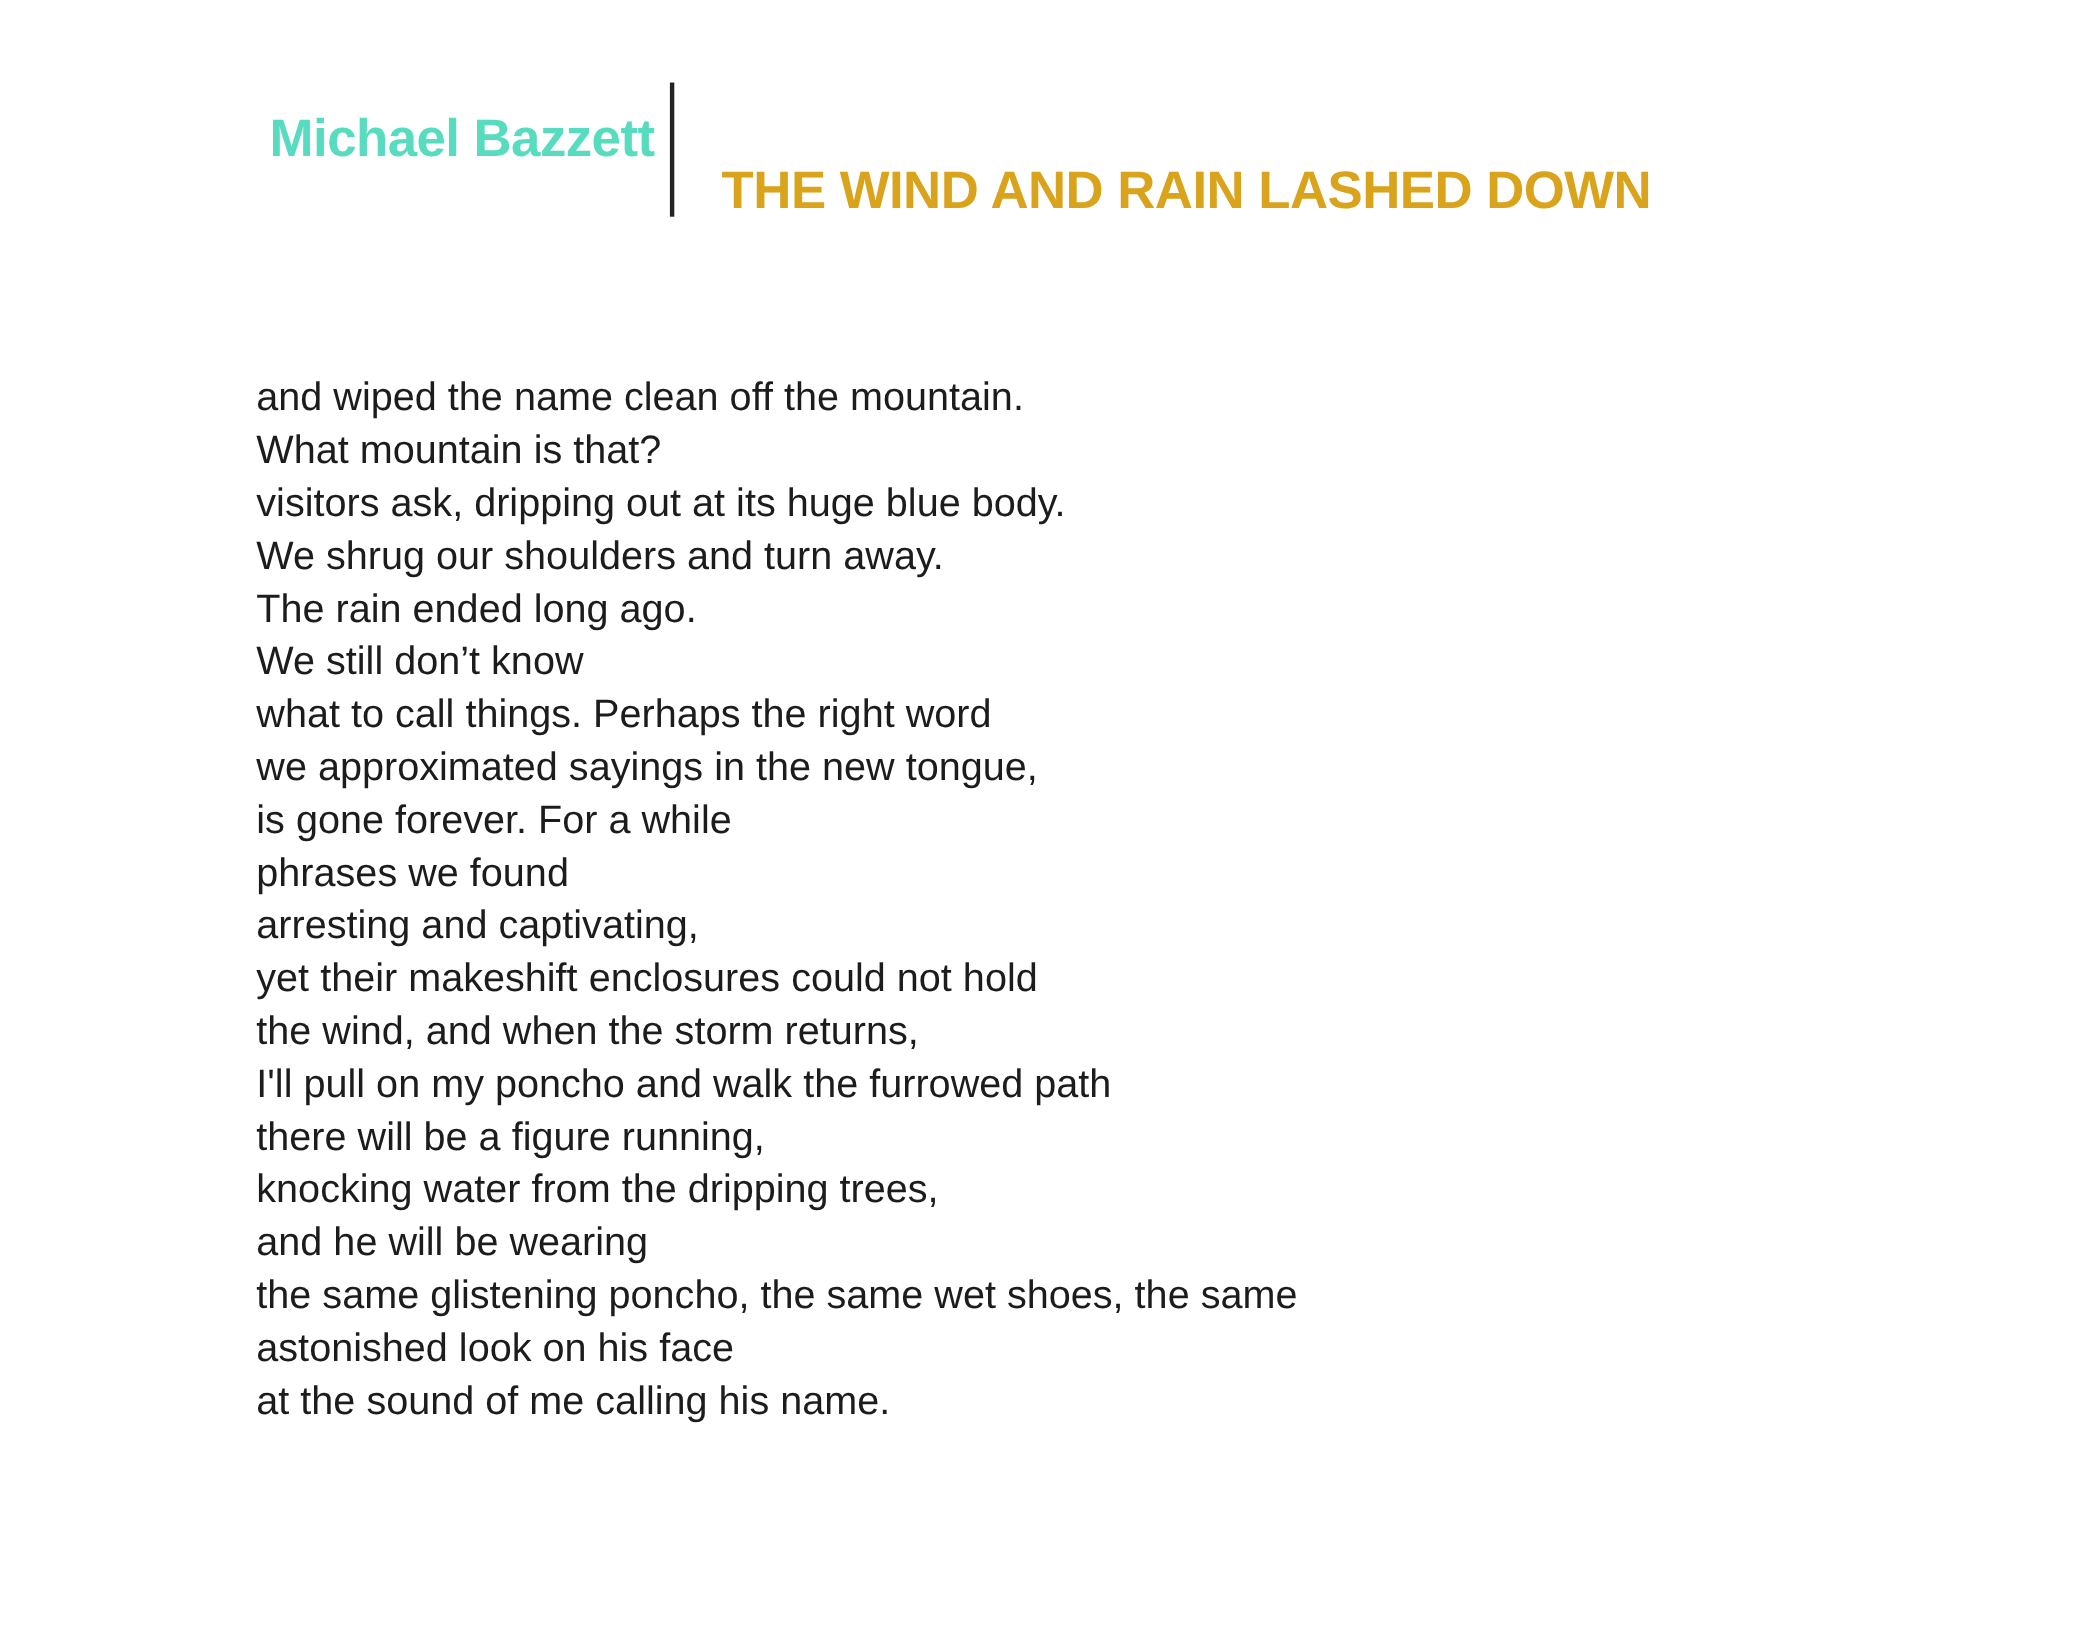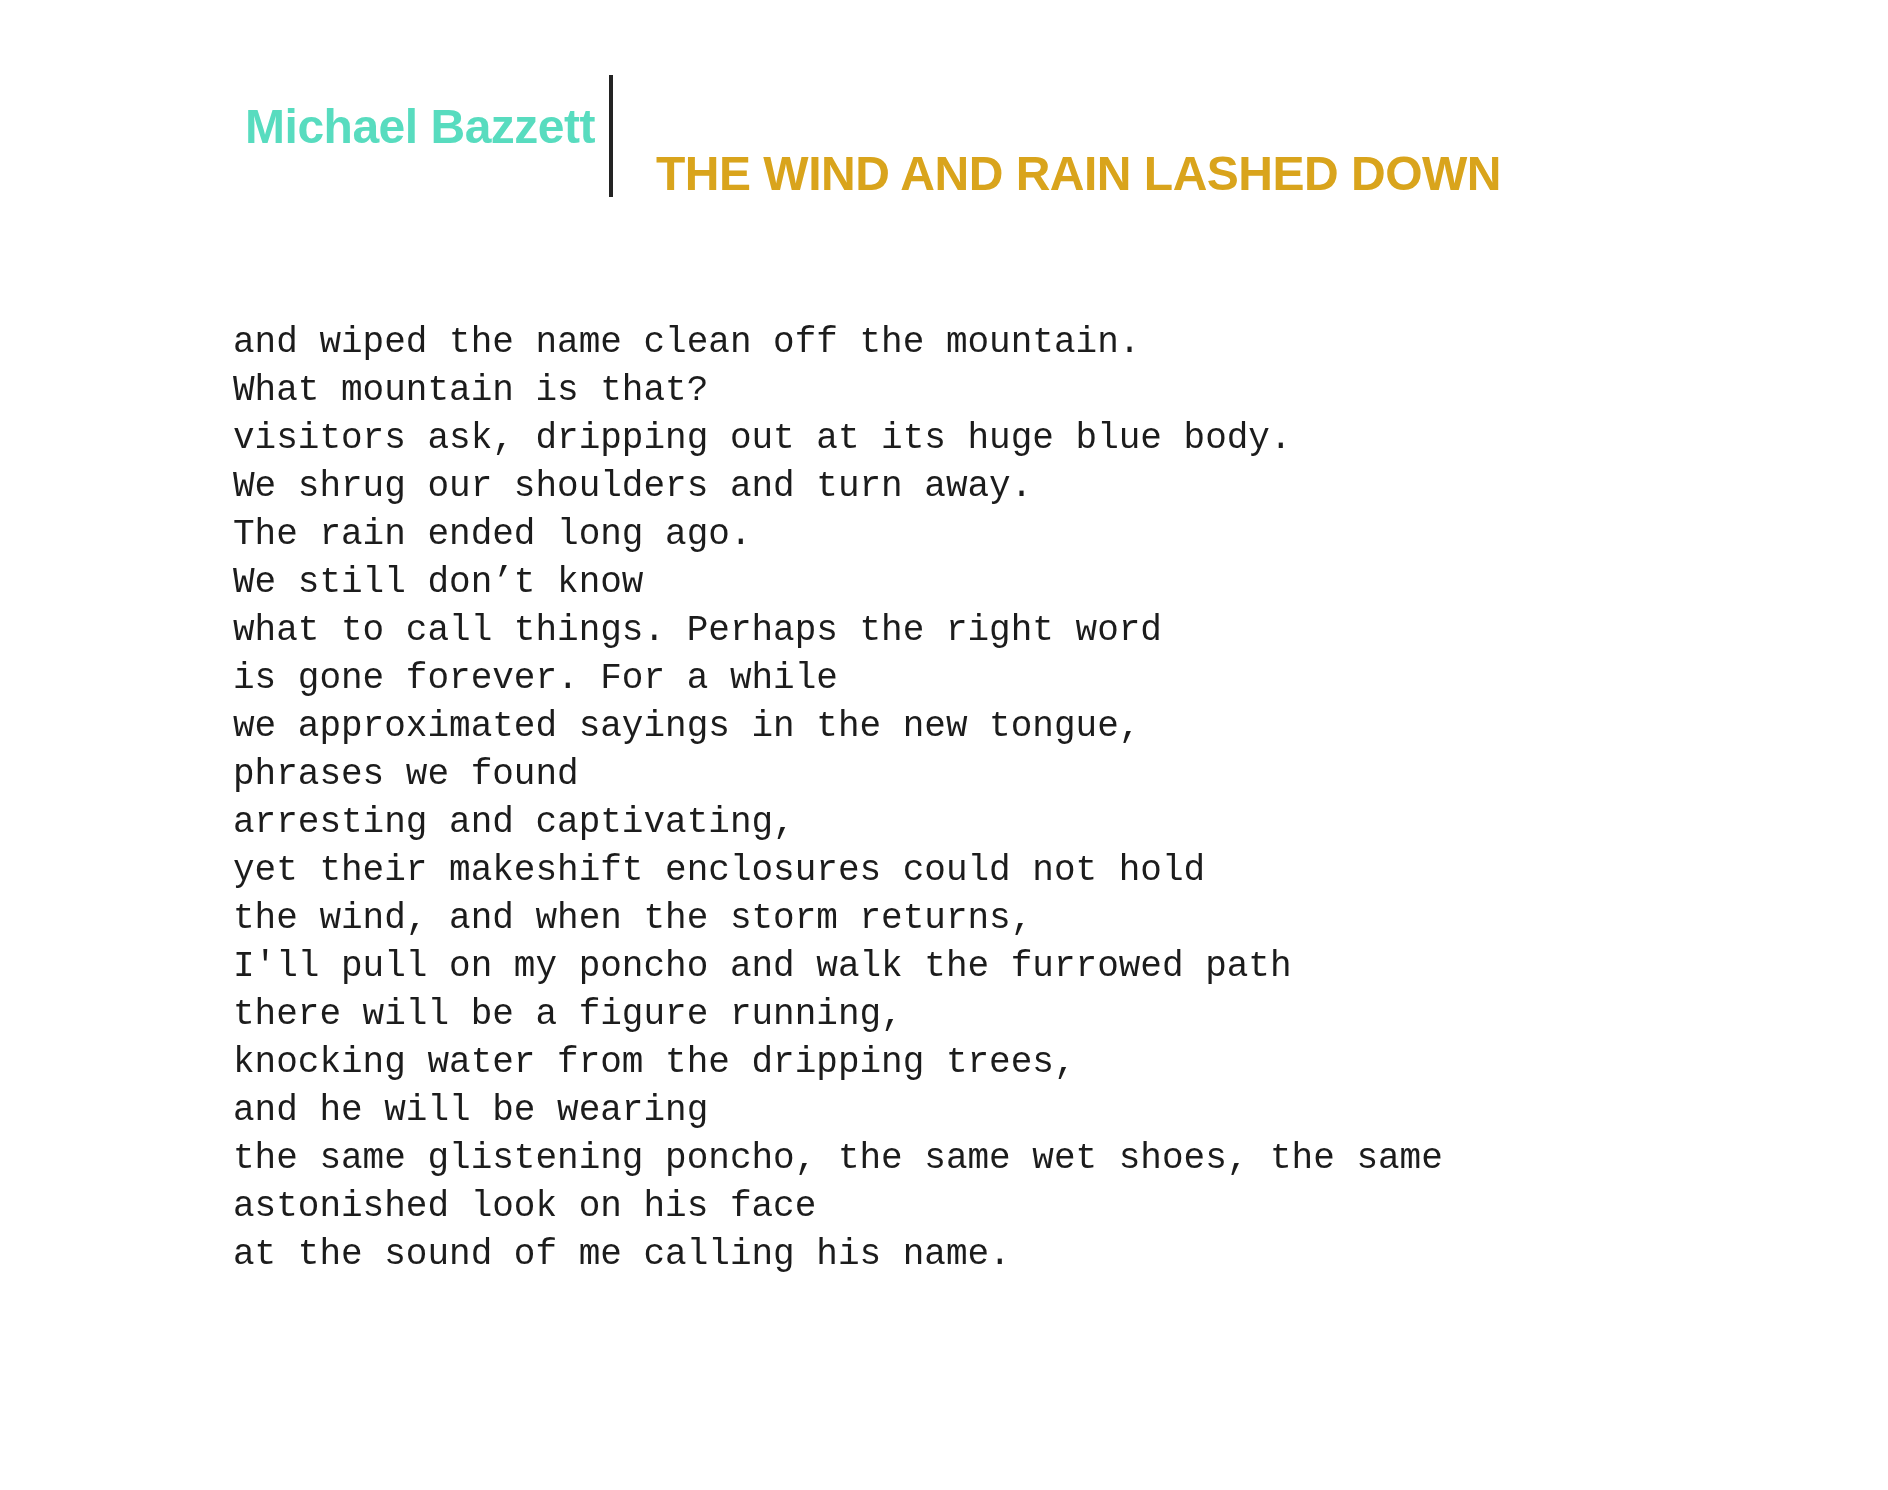--- a/index.html
+++ b/index.html
@@ -52,23 +52,23 @@
     font-weight: bold;
     letter-spacing: -0.5px;
     color: var(--title-color, #d9a41c);
     line-height: 1;
   }
 
   
   .poem {
     position: absolute;
     left: 233px;
-    top: 319px;
+    top: 337px;
     width: 1200px;
-    font-family: Liberation Mono, monospace;
+    font-family: Liberation Sans, sans-serif;
     font-size: 36px;
     line-height: 48px;
     color: var(--poem-color, #1c1c1c);
   }
   .poem-line {
     white-space: nowrap;
   }
 </style>
 </head>
 <body>
@@ -82,22 +82,22 @@
   </header>
 
   <main class="poem">
       <div class="poem-line">and wiped the name clean off the mountain.</div>
       <div class="poem-line">What mountain is that?</div>
       <div class="poem-line">visitors ask, dripping out at its huge blue body.</div>
       <div class="poem-line">We shrug our shoulders and turn away.</div>
       <div class="poem-line">The rain ended long ago.</div>
       <div class="poem-line">We still don’t know</div>
       <div class="poem-line">what to call things. Perhaps the right word</div>
+      <div class="poem-line">we approximated sayings in the new tongue,</div>
       <div class="poem-line">is gone forever. For a while</div>
-      <div class="poem-line">we approximated sayings in the new tongue,</div>
       <div class="poem-line">phrases we found</div>
       <div class="poem-line">arresting and captivating,</div>
       <div class="poem-line">yet their makeshift enclosures could not hold</div>
       <div class="poem-line">the wind, and when the storm returns,</div>
       <div class="poem-line">I'll pull on my poncho and walk the furrowed path</div>
       <div class="poem-line">there will be a figure running,</div>
       <div class="poem-line">knocking water from the dripping trees,</div>
       <div class="poem-line">and he will be wearing</div>
       <div class="poem-line">the same glistening poncho, the same wet shoes, the same</div>
       <div class="poem-line">astonished look on his face</div>

